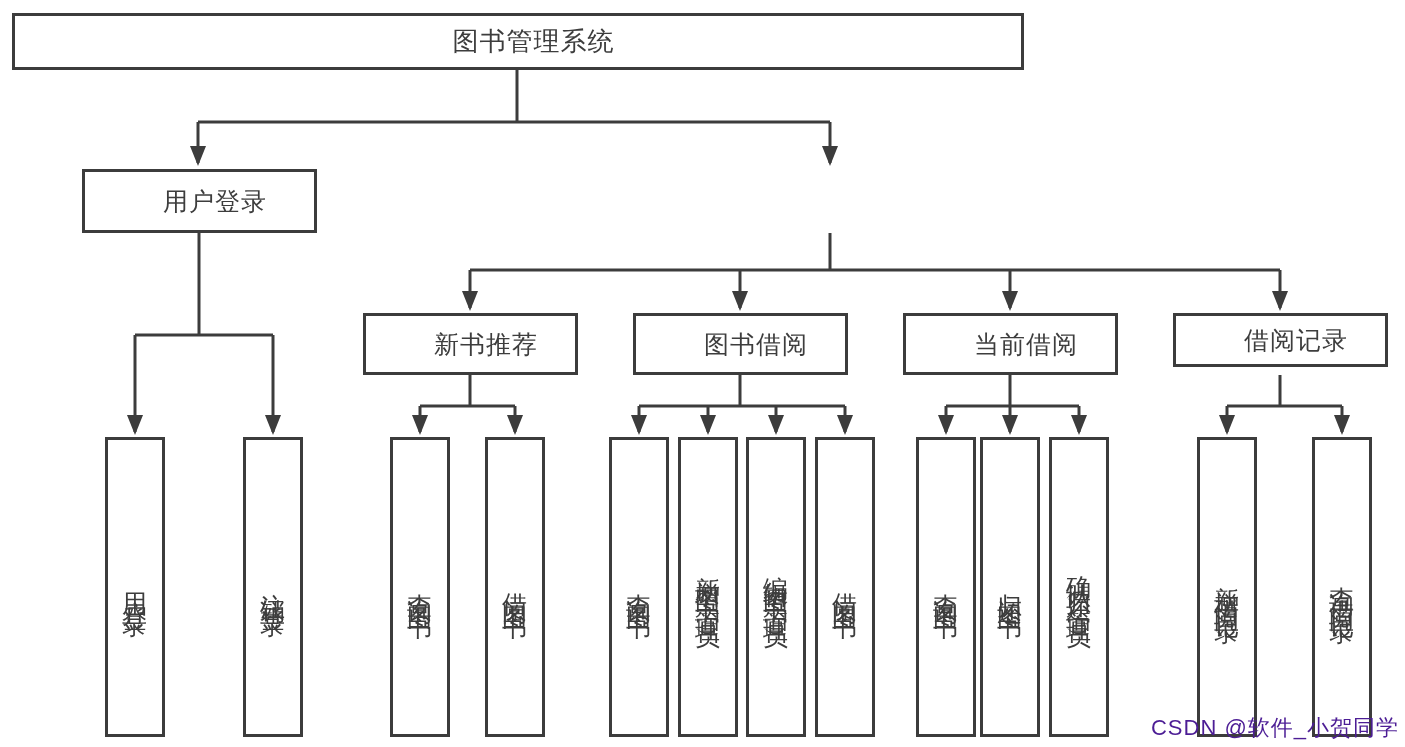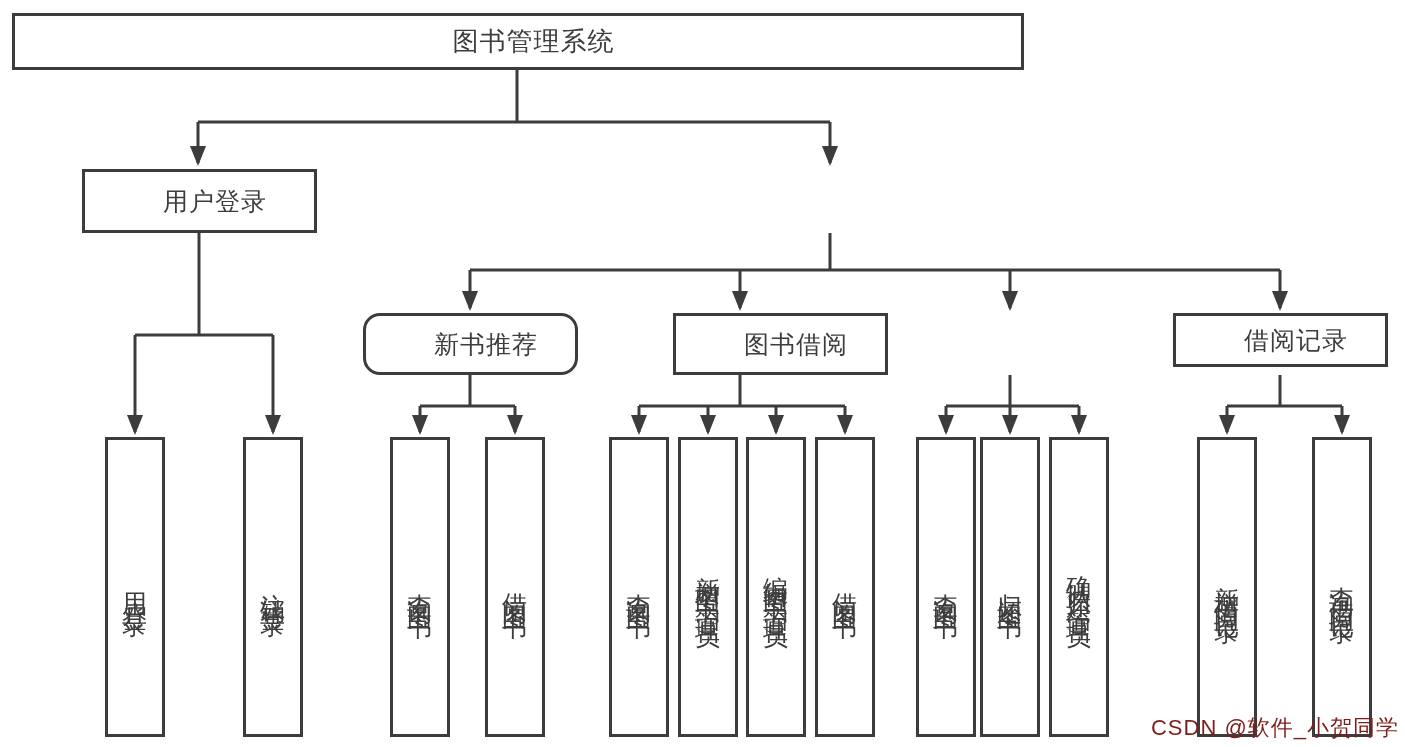--- a/index.html
+++ b/index.html
@@ -44,22 +44,22 @@
     font-size: 25px;
     writing-mode: vertical-rl;
     text-align: center;
     line-height: 54px;
     letter-spacing: 7px;
   }
   
   #n-root           { left: 12px;   top: 13px;  width: 1012px; height: 57px; }
   #n-user-login     { left: 82px;   top: 169px; width: 235px;  height: 64px; }
   #n-book-mgmt      { left: 712px;  top: 169px; width: 235px;  height: 64px; }
-  #n-new-book-rec   { left: 363px;  top: 313px; width: 215px;  height: 62px; border-radius: 17px; }
-  #n-book-borrow    { left: 633px;  top: 313px; width: 215px;  height: 62px; margin-left: 40px; }
+  #n-new-book-rec   { left: 363px;  top: 313px; width: 215px;  height: 62px; }
+  #n-book-borrow    { left: 633px;  top: 313px; width: 215px;  height: 62px; }
   #n-current-borrow { left: 903px;  top: 313px; width: 215px;  height: 62px; }
   #n-borrow-records { left: 1173px; top: 313px; width: 215px;  height: 54px; }
   
   #l-user-login   { left: 105px;  }
   #l-logout       { left: 243px;  }
   #l-rec-query    { left: 390px;  }
   #l-rec-borrow   { left: 485px;  }
   #l-bb-query     { left: 609px;  }
   #l-bb-add       { left: 678px;  }
   #l-bb-edit      { left: 746px;  }
@@ -67,21 +67,21 @@
   #l-cb-query     { left: 916px;  }
   #l-cb-return    { left: 980px;  }
   #l-cb-confirm   { left: 1049px; }
   #l-br-add       { left: 1197px; }
   #l-br-query     { left: 1312px; }
   #watermark {
     position: absolute;
     right: 6px;
     top: 713px;
     font-size: 22px;
-    color: #7f1d1d;
+    color: #4c1d95;
     letter-spacing: 1px;
     white-space: nowrap;
     z-index: 5;
   }
 </style>
 </head>
 <body>
 
 <div id="stage">
 
@@ -127,20 +127,21 @@
       <path d="M1342 406 V432" marker-end="url(#arw)"></path>
     </g>
   </svg>
 
   <div class="node root" id="n-root">图书管理系统</div>
 
   <div class="node" id="n-user-login">用户登录</div>
 
   <div class="node" id="n-new-book-rec">新书推荐</div>
   <div class="node" id="n-book-borrow">图书借阅</div>
+  <div class="node" id="n-current-borrow">当前借阅</div>
   <div class="node" id="n-borrow-records">借阅记录</div>
 
   <div class="leaf" id="l-user-login">用户登录</div>
   <div class="leaf" id="l-logout">注销登录</div>
   <div class="leaf" id="l-rec-query">查询图书</div>
   <div class="leaf" id="l-rec-borrow">借阅图书</div>
   <div class="leaf" id="l-bb-query">查询图书</div>
   <div class="leaf" id="l-bb-add">新增图书（管理员）</div>
   <div class="leaf" id="l-bb-edit">编辑图书（管理员）</div>
   <div class="leaf" id="l-bb-borrow">借阅图书</div>

